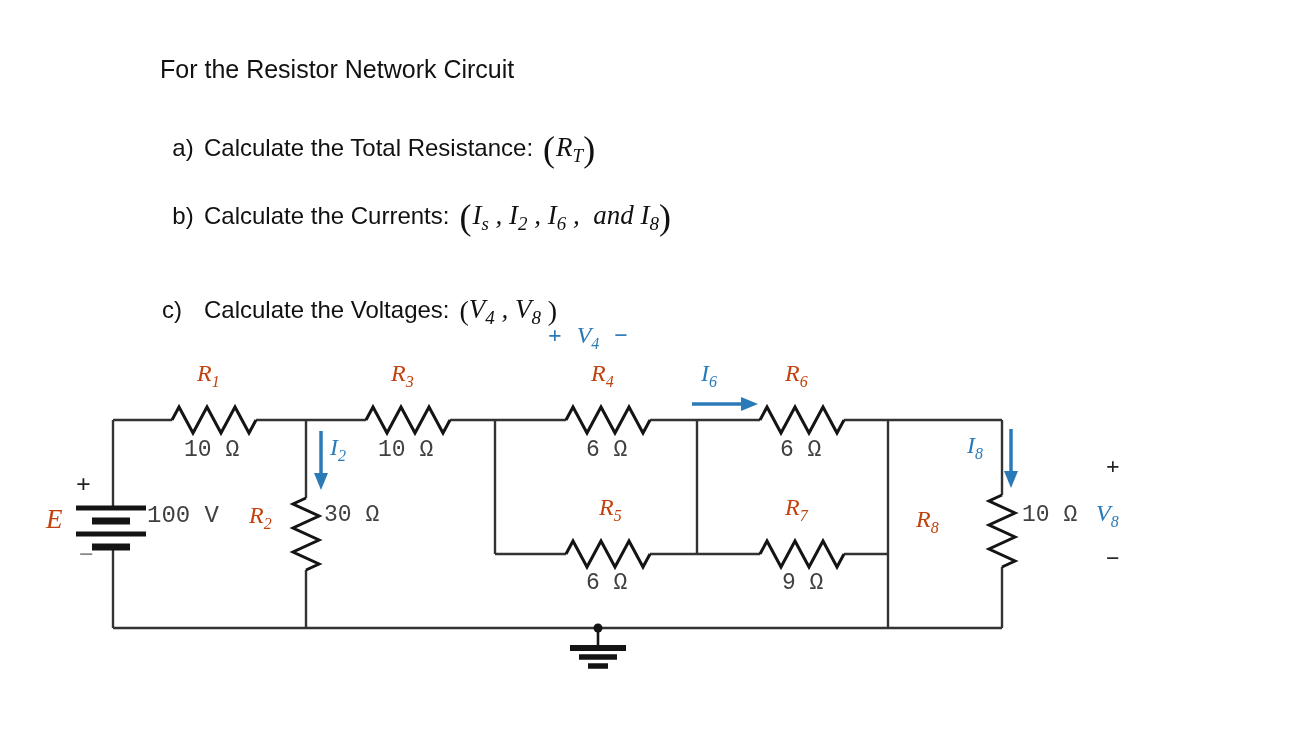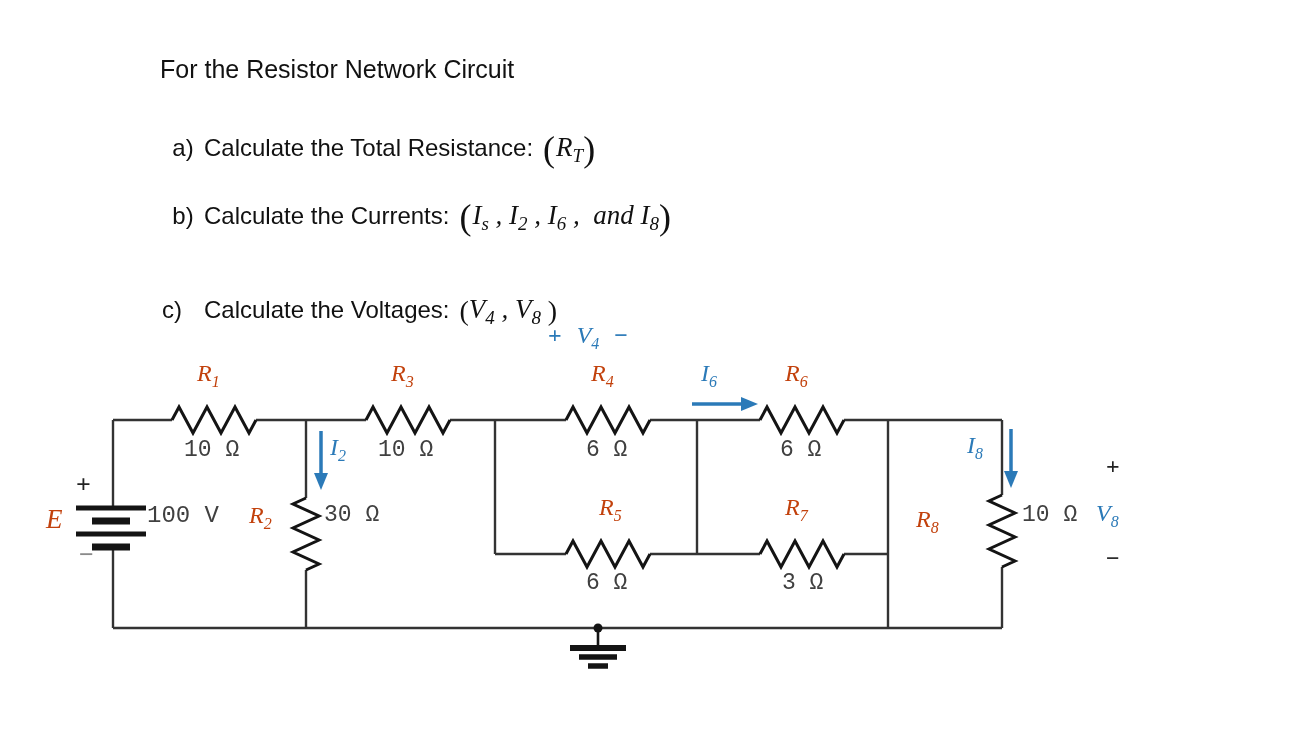--- a/index.html
+++ b/index.html
@@ -175,21 +175,21 @@
   <span class="clabel" style="left:591px;top:360px;"><span>R</span><sub>4</sub></span>
   <span class="cvalue" style="left:586px;top:437px;">6 Ω</span>
 
   <span class="clabel" style="left:785px;top:360px;"><span>R</span><sub>6</sub></span>
   <span class="cvalue" style="left:780px;top:437px;">6 Ω</span>
 
   <span class="clabel" style="left:591px;top:494px;margin-left:8px;"><span>R</span><sub>5</sub></span>
   <span class="cvalue" style="left:586px;top:570px;">6 Ω</span>
 
   <span class="clabel" style="left:785px;top:494px;text-align:right;"><span>R</span><sub>7</sub></span>
-  <span class="cvalue" style="left:782px;top:570px;">3 Ω</span>
+  <span class="cvalue" style="left:782px;top:570px;">9 Ω</span>
 
   <span class="clabel" style="left:249px;top:502px;"><span>R</span><sub>2</sub></span>
   <span class="cvalue" style="left:324px;top:502px;">30 Ω</span>
   <span class="clabel blue" style="left:330px;top:434px;"><span>I</span><sub>2</sub></span>
 
   <span class="clabel blue" style="left:701px;top:360px;"><span>I</span><sub>6</sub></span>
 
   <span class="clabel" style="left:916px;top:506px;"><span>R</span><sub>8</sub></span>
   <span class="cvalue" style="left:1022px;top:502px;">10 Ω</span>
   <span class="clabel blue" style="left:967px;top:432px;"><span>I</span><sub>8</sub></span>

